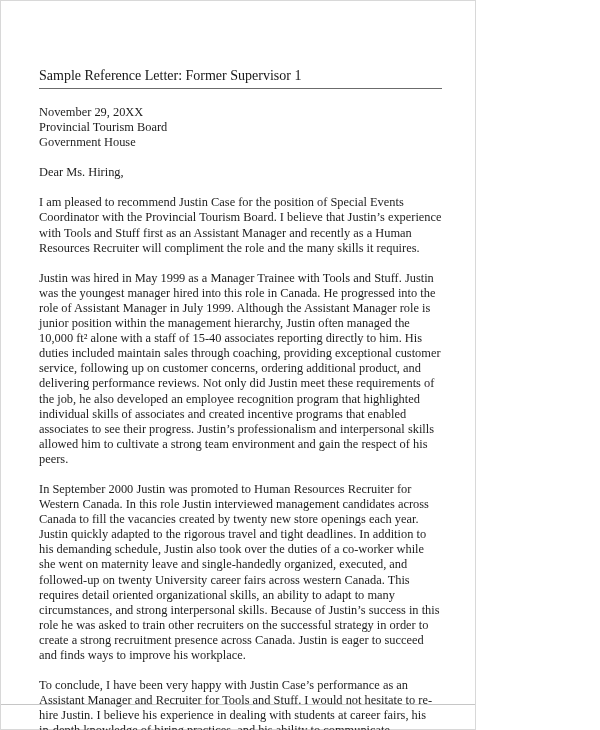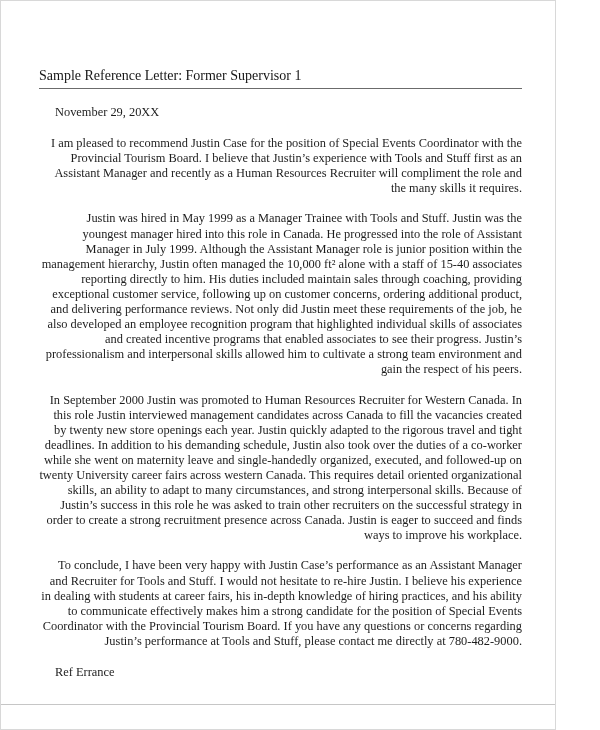--- a/index.html
+++ b/index.html
@@ -8,21 +8,21 @@
     background: #ffffff;
   }
   body {
     width: 600px;
     height: 730px;
     overflow: hidden;
     font-family: "Liberation Serif", "DejaVu Serif", serif;
   }
   .page {
     position: relative;
-    width: 556px;
+    width: 476px;
     height: 730px;
     box-sizing: border-box;
     background: #ffffff;
     border: 1px solid #d8d8d8;
   }
   .content {
     box-sizing: border-box;
     padding: 66px 33px 0 38px;
     color: #1d1d1d;
   }
@@ -32,50 +32,53 @@
     line-height: 18px;
     margin: 0 0 16px 0;
     padding-bottom: 3px;
     border-bottom: 1px solid #6b6b6b;
     color: #161616;
   }
   .block {
     margin: 0 0 15px 0;
   }
   .block p {
-    margin: 16px;
+    margin: 0;
   }
   .content, .content p {
     font-size: 12.4px;
     line-height: 15.1px;
   }
   .para {
-    text-align: right;
+    text-align: left;
   }
   .bottom-rule {
     position: absolute;
     left: 0;
     right: 0;
     top: 703px;
     height: 0;
     border-top: 1px solid #c6c6c6;
   }
 </style>
 </head>
 <body>
 
 <div class="page">
   <div class="content">
 
     <h1 class="doc-title">Sample Reference Letter: Former Supervisor 1</h1>
 
     <div class="block">
       <p>November 29, 20XX</p>
+      <p>Provincial Tourism Board</p>
+      <p>Government House</p>
     </div>
 
+    <p class="block">Dear Ms. Hiring,</p>
 
     <p class="block para">I am pleased to recommend Justin Case for the position of Special Events Coordinator with the Provincial Tourism Board. I believe that Justin’s experience with Tools and Stuff first as an Assistant Manager and recently as a Human Resources Recruiter will compliment the role and the many skills it requires.</p>
     <p class="block para">Justin was hired in May 1999 as a Manager Trainee with Tools and Stuff. Justin was the youngest manager hired into this role in Canada. He progressed into the role of Assistant Manager in July 1999. Although the Assistant Manager role is junior position within the management hierarchy, Justin often managed the 10,000 ft² alone with a staff of 15-40 associates reporting directly to him. His duties included maintain sales through coaching, providing exceptional customer service, following up on customer concerns, ordering additional product, and delivering performance reviews. Not only did Justin meet these requirements of the job, he also developed an employee recognition program that highlighted individual skills of associates and created incentive programs that enabled associates to see their progress. Justin’s professionalism and interpersonal skills allowed him to cultivate a strong team environment and gain the respect of his peers.</p>
     <p class="block para">In September 2000 Justin was promoted to Human Resources Recruiter for Western Canada. In this role Justin interviewed management candidates across Canada to fill the vacancies created by twenty new store openings each year. Justin quickly adapted to the rigorous travel and tight deadlines. In addition to his demanding schedule, Justin also took over the duties of a co-worker while she went on maternity leave and single-handedly organized, executed, and followed-up on twenty University career fairs across western Canada. This requires detail oriented organizational skills, an ability to adapt to many circumstances, and strong interpersonal skills. Because of Justin’s success in this role he was asked to train other recruiters on the successful strategy in order to create a strong recruitment presence across Canada. Justin is eager to succeed and finds ways to improve his workplace.</p>
     <p class="block para">To conclude, I have been very happy with Justin Case’s performance as an Assistant Manager and Recruiter for Tools and Stuff. I would not hesitate to re-hire Justin. I believe his experience in dealing with students at career fairs, his in-depth knowledge of hiring practices, and his ability to communicate effectively makes him a strong candidate for the position of Special Events Coordinator with the Provincial Tourism Board. If you have any questions or concerns regarding Justin’s performance at Tools and Stuff, please contact me directly at 780-482-9000.</p>
 
 
     <div class="block">
       <p>Ref Errance</p>
 

